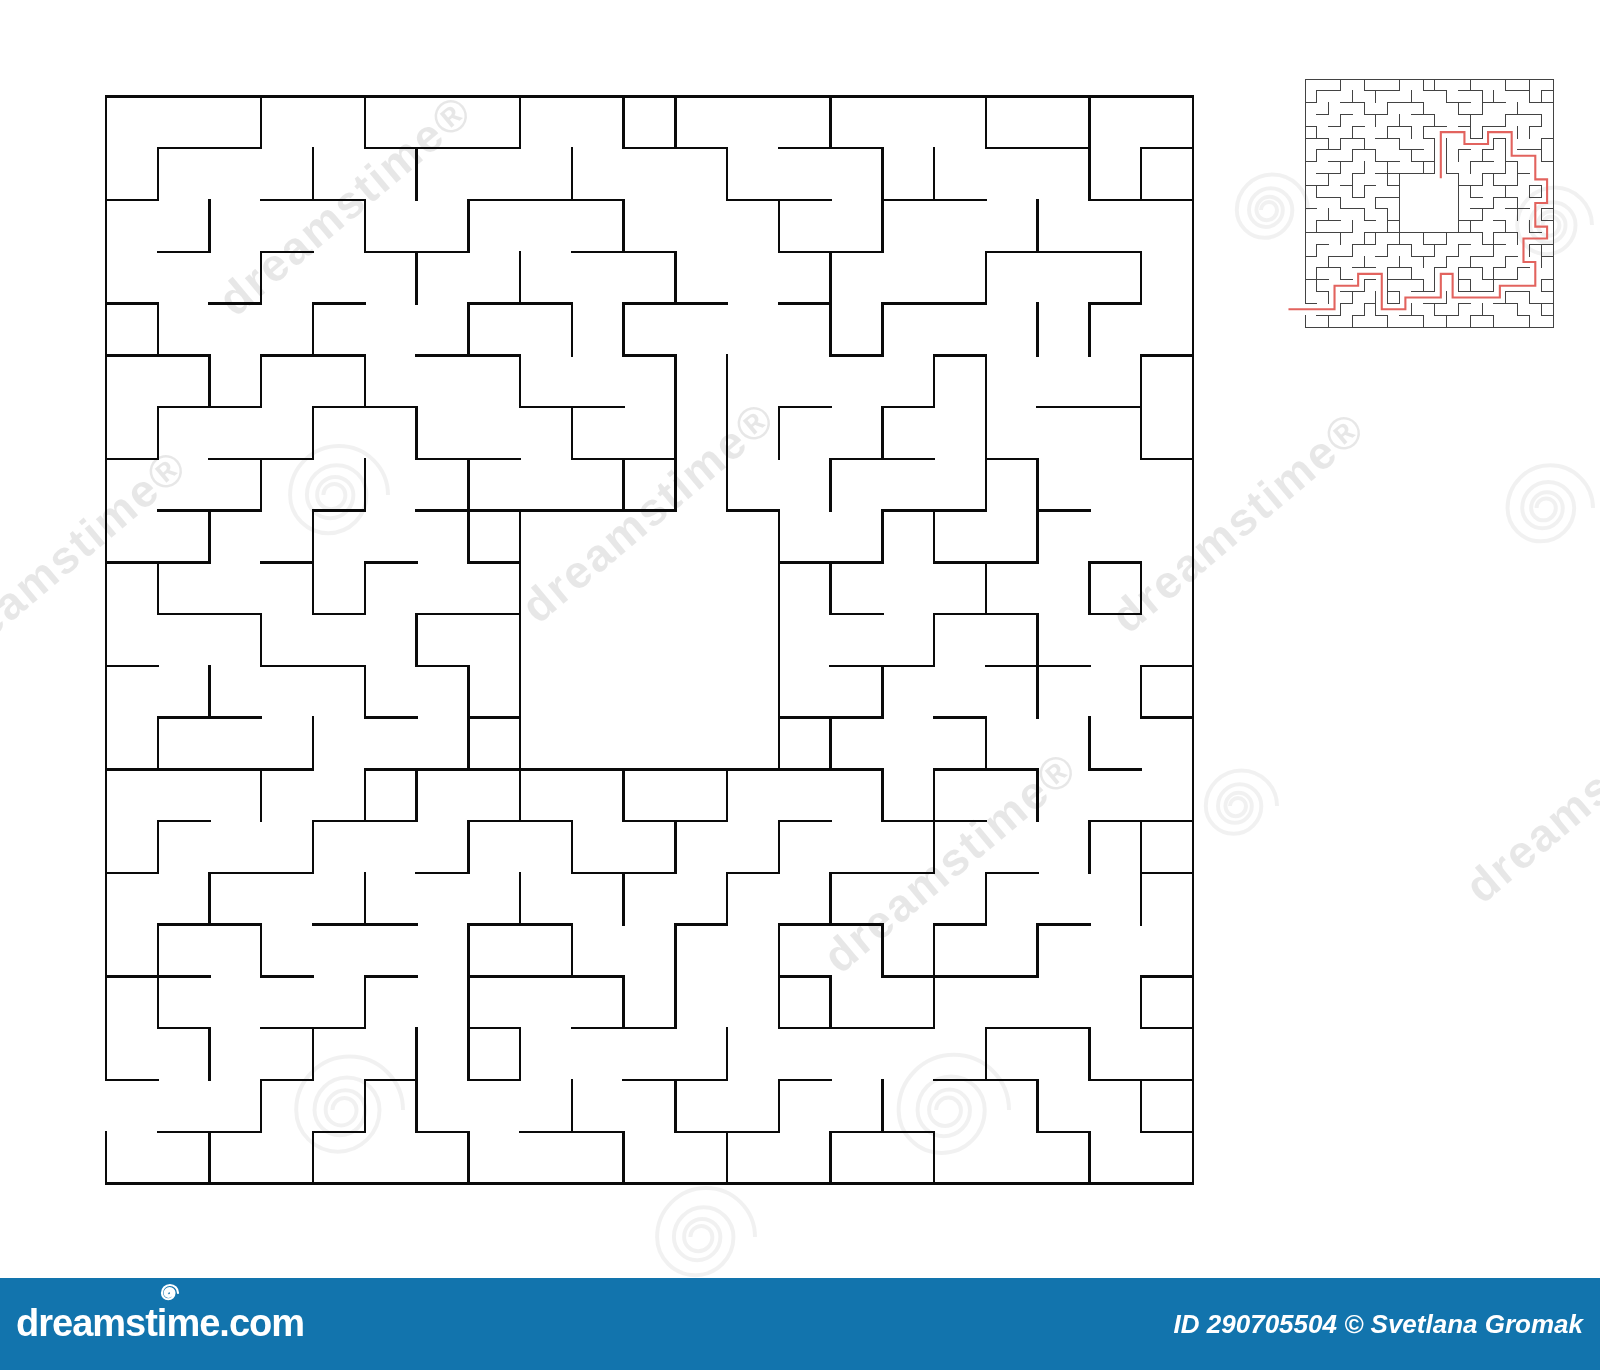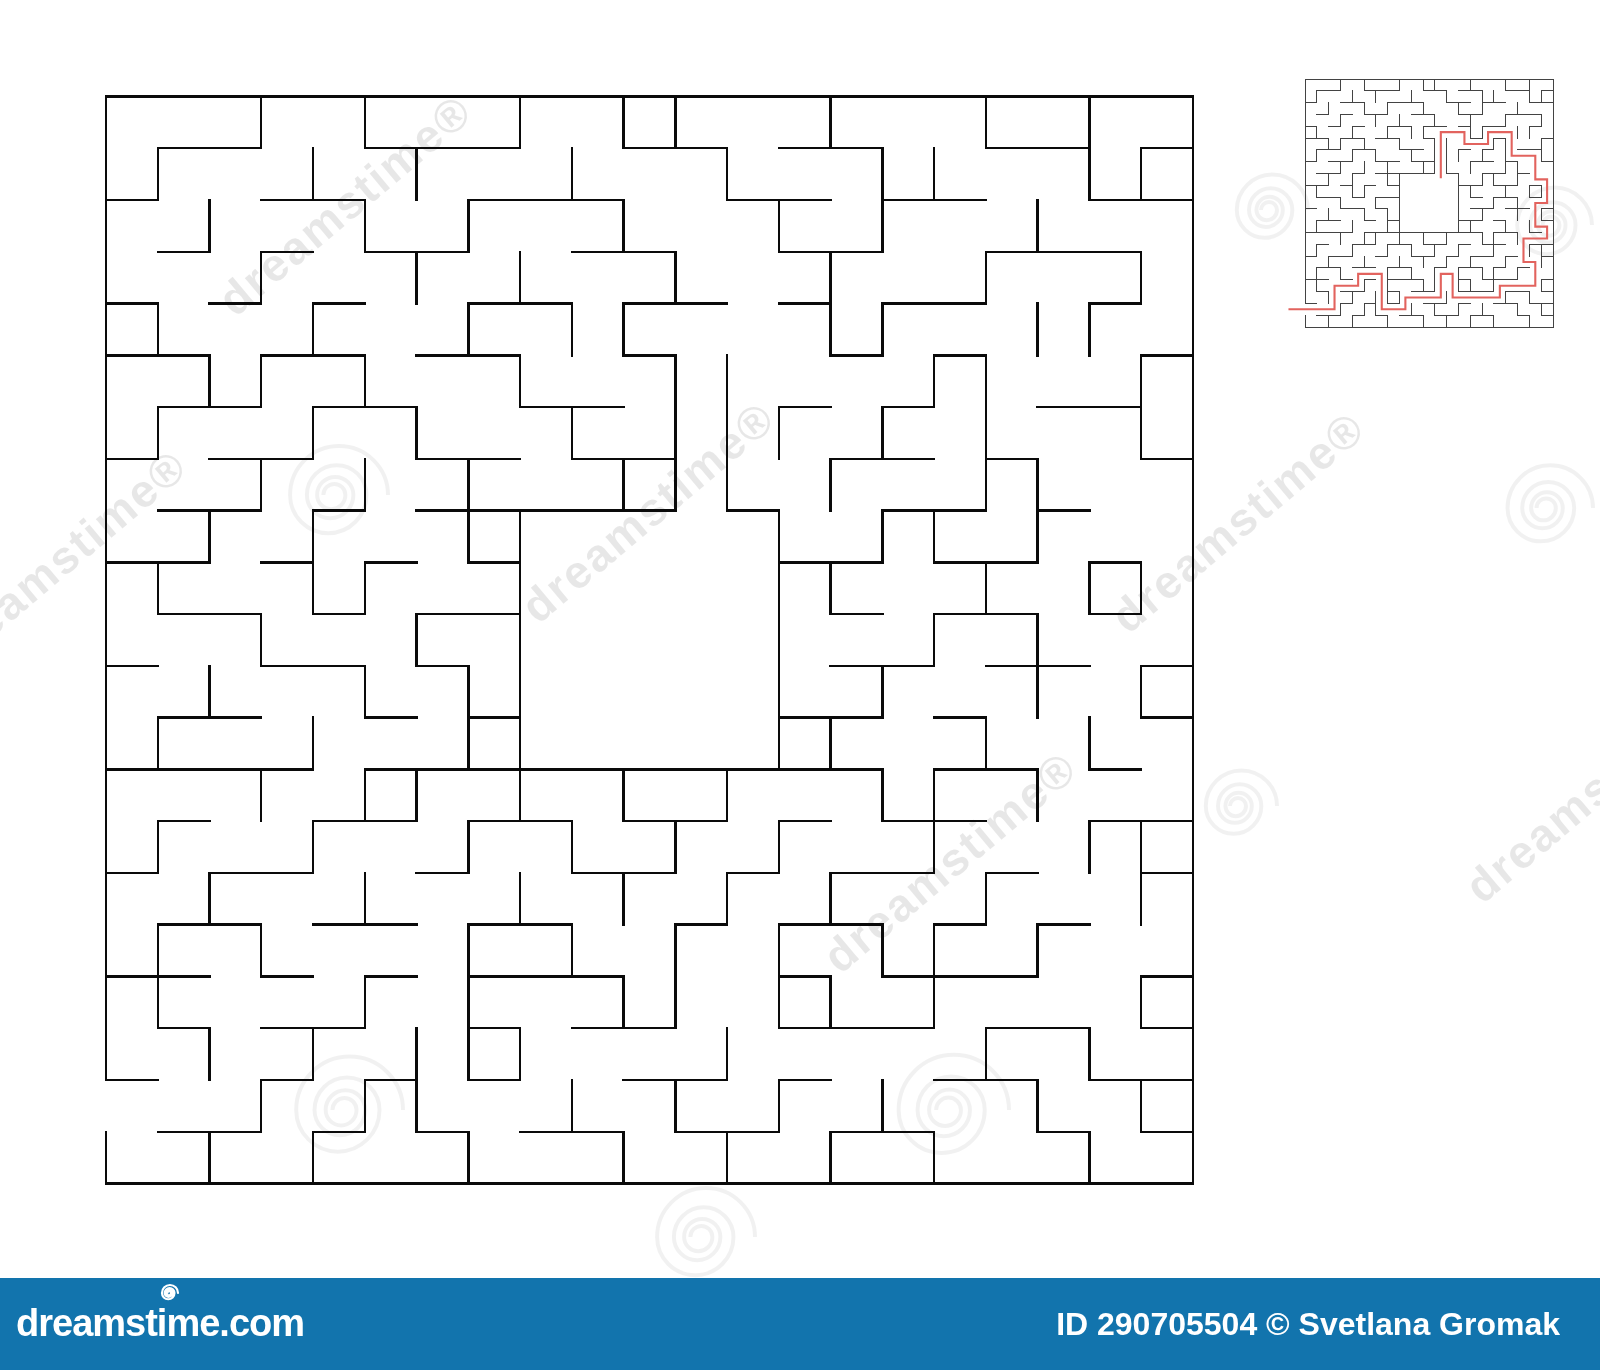--- a/index.html
+++ b/index.html
@@ -33,24 +33,25 @@
     font-size:38px;
     font-weight:bold;
     letter-spacing:-1px;
   }
   .logo-spiral{
     position:absolute;
     left:156px;top:2px;
   }
   .credit{
     position:absolute;
-    right:40px;top:50%;
+    right:17px;top:50%;
     transform:translateY(-50%);
-    font-size:32px;
+    font-size:26px;
     font-weight:bold;
+    font-style:italic;
   }
 </style>
 </head>
 <body>
 
 <div class="stage">
 
   <div class="wm-layer" id="wmLayer">
       <div class="wm-text" style="left: 345px; top: 205px; color: rgba(0, 0, 0, 0.094); transform: translate(-50%, -50%) rotate(-40deg);">dreamstime®</div>
       <div class="wm-text" style="left: 648px; top: 512px; color: rgba(0, 0, 0, 0.094); transform: translate(-50%, -50%) rotate(-40deg);">dreamstime®</div>

